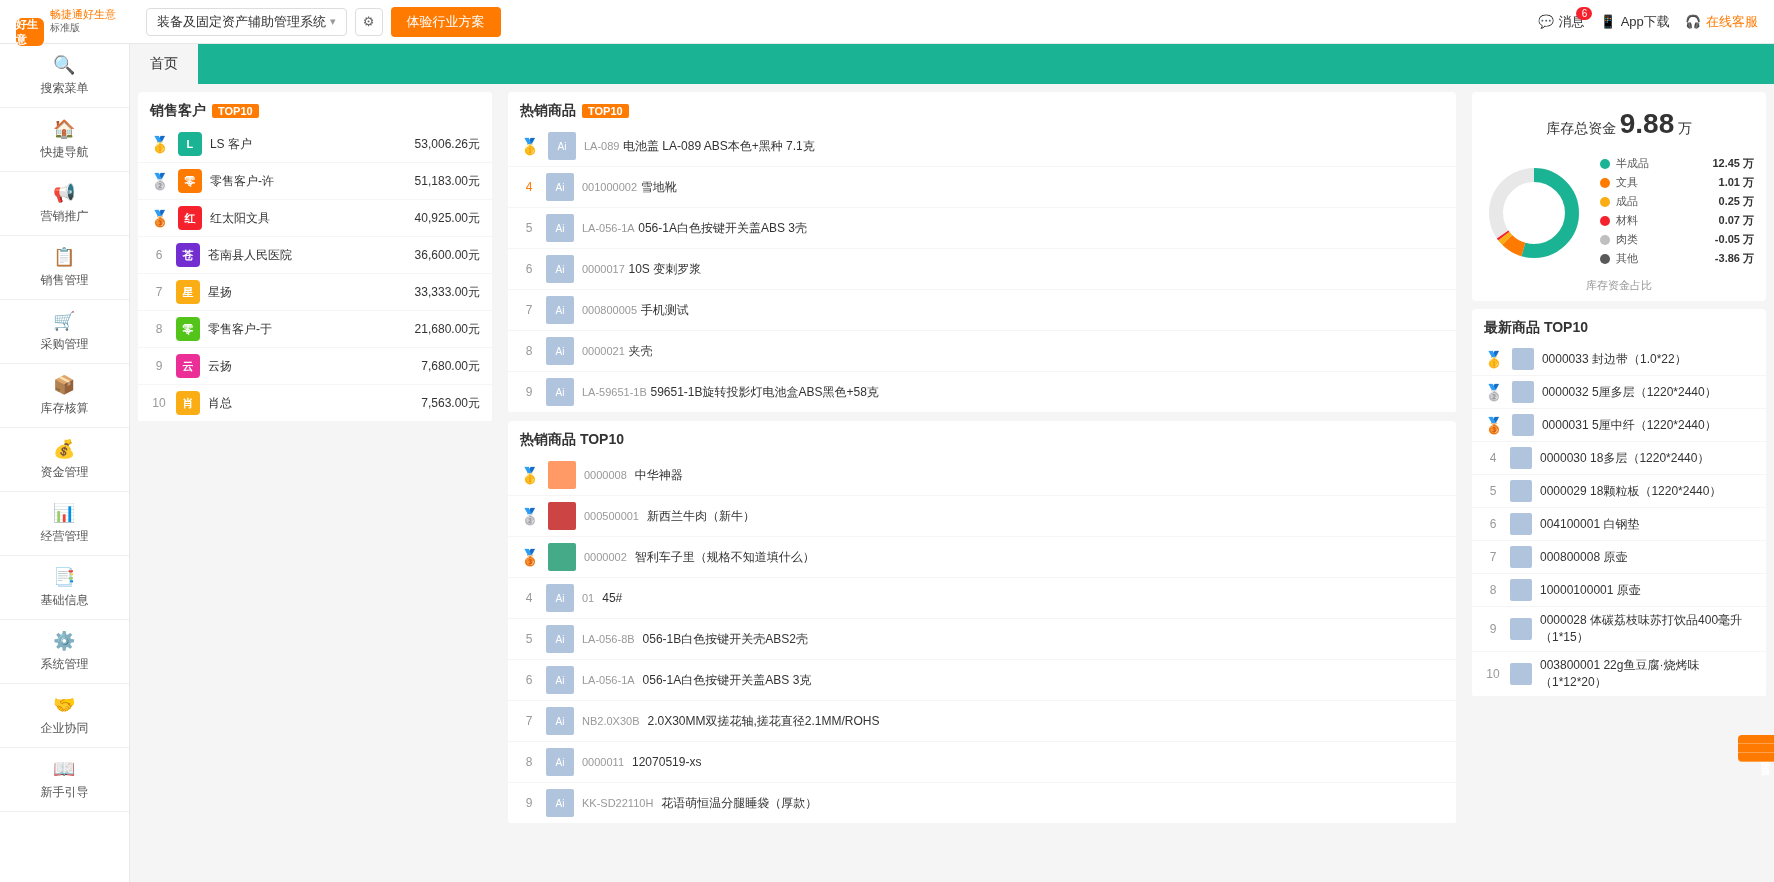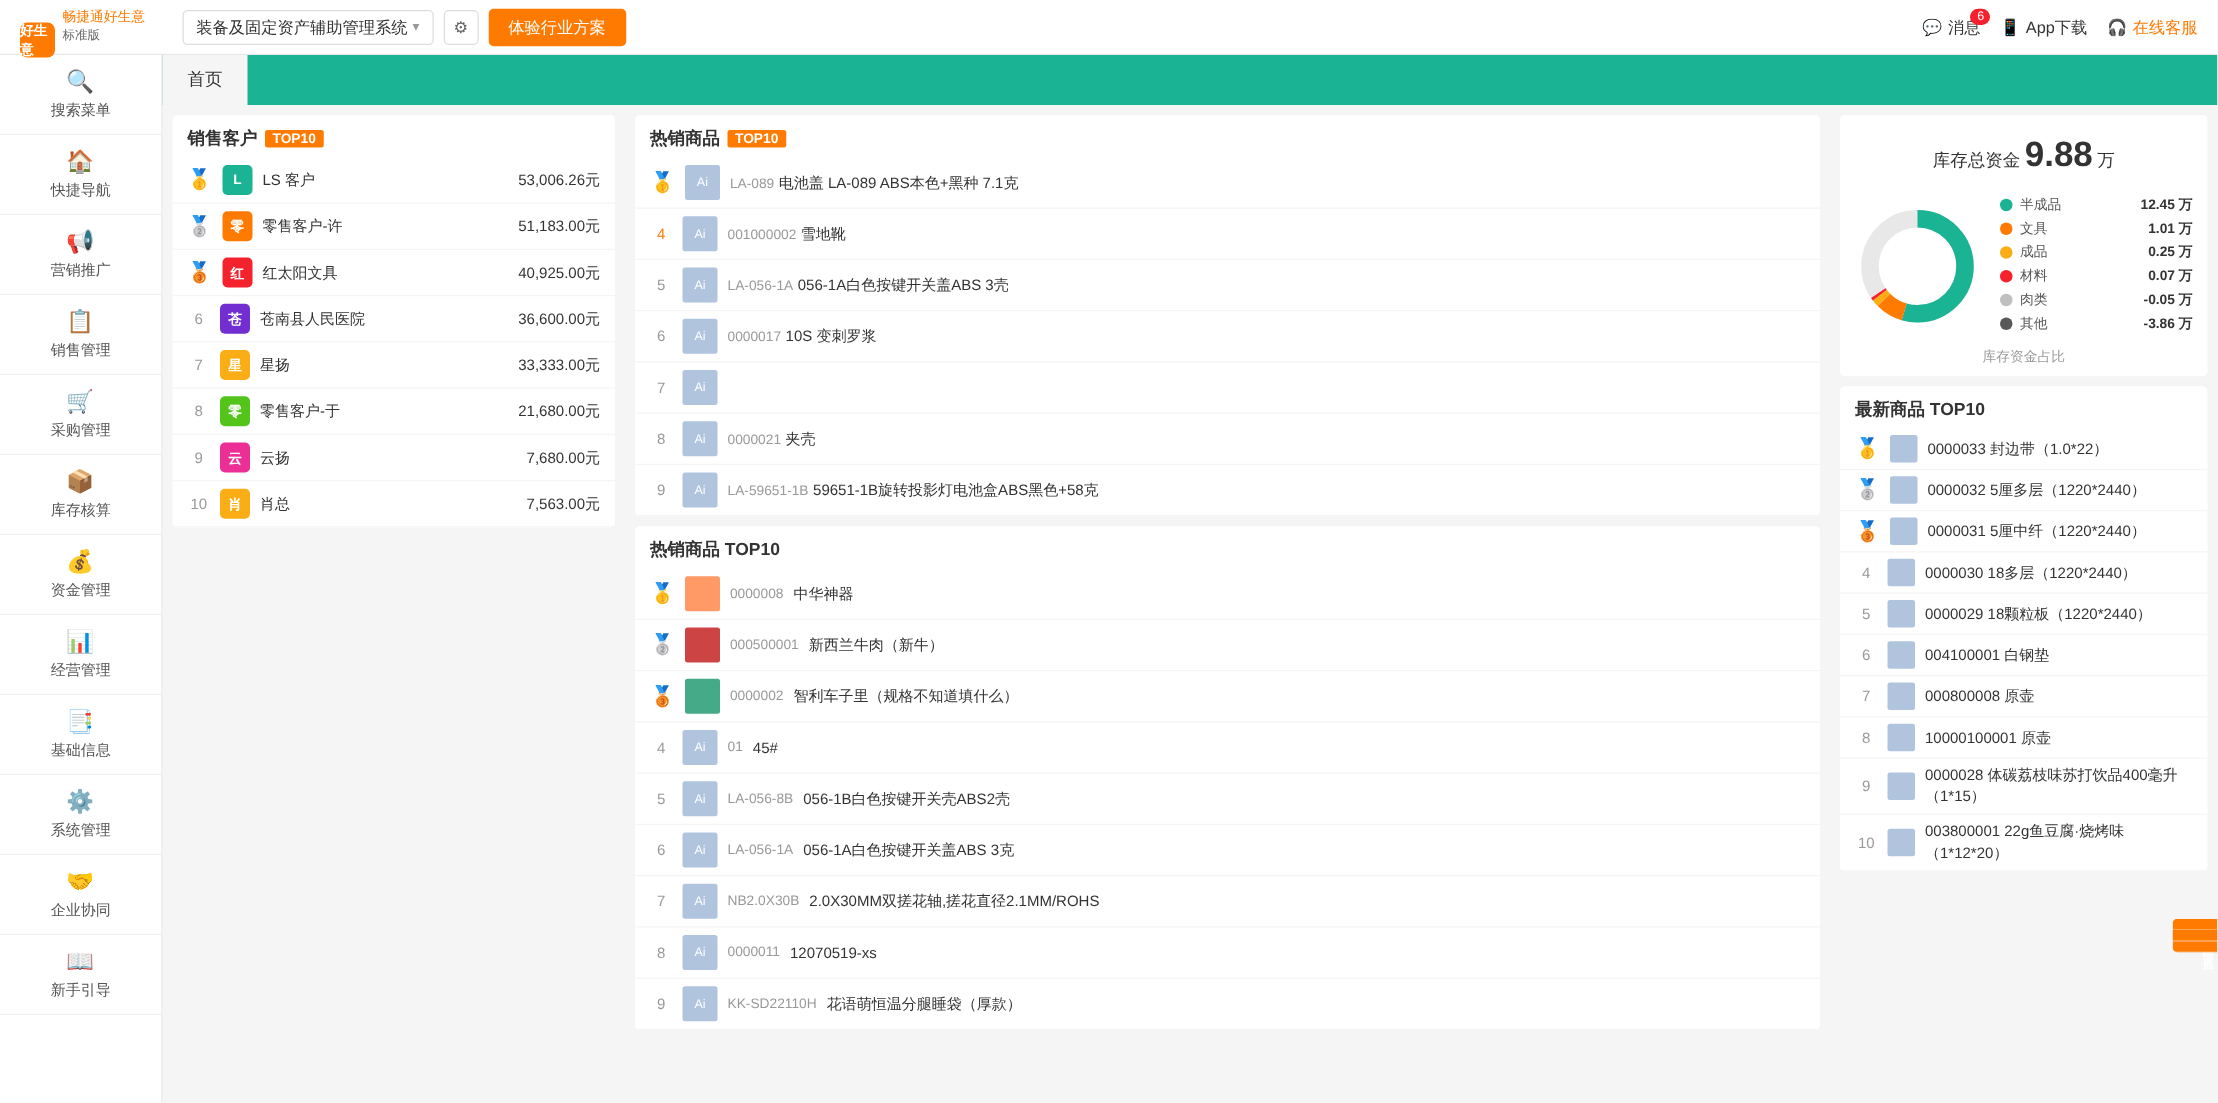--- a/index.html
+++ b/index.html
@@ -416,20 +416,24 @@
               <span class="rank-num">6</span>
               <div class="prod-img-placeholder">Ai</div>
               <div class="prod-info">
                 <span class="prod-code">0000017</span>
                 <span class="prod-name">  10S 变刺罗浆</span>
               </div>
             </div>
             <div class="prod-item">
               <span class="rank-num">7</span>
               <div class="prod-img-placeholder">Ai</div>
+              <div class="prod-info">
+                <span class="prod-code">000800005</span>
+                <span class="prod-name">  手机测试</span>
+              </div>
             </div>
             <div class="prod-item">
               <span class="rank-num">8</span>
               <div class="prod-img-placeholder">Ai</div>
               <div class="prod-info">
                 <span class="prod-code">0000021</span>
                 <span class="prod-name">  夹壳</span>
               </div>
             </div>
             <div class="prod-item">

